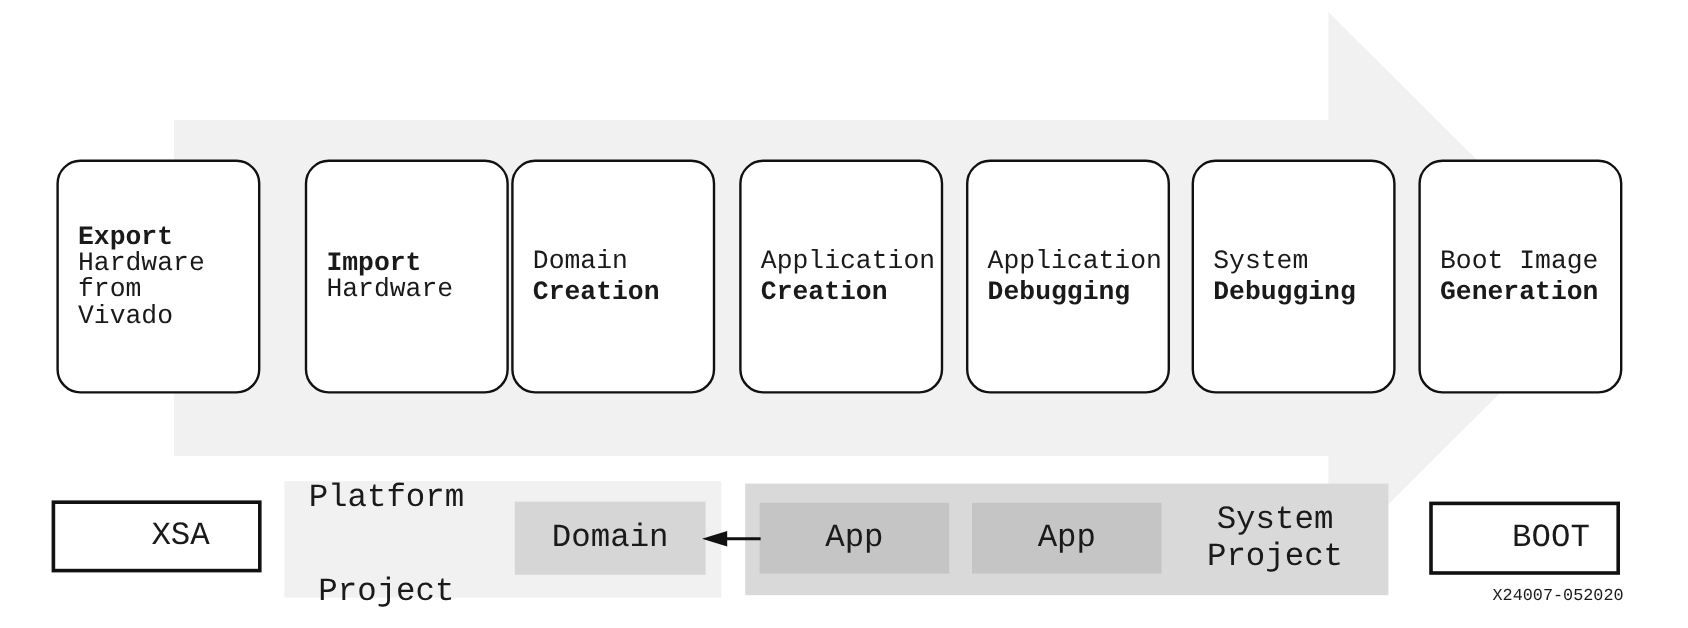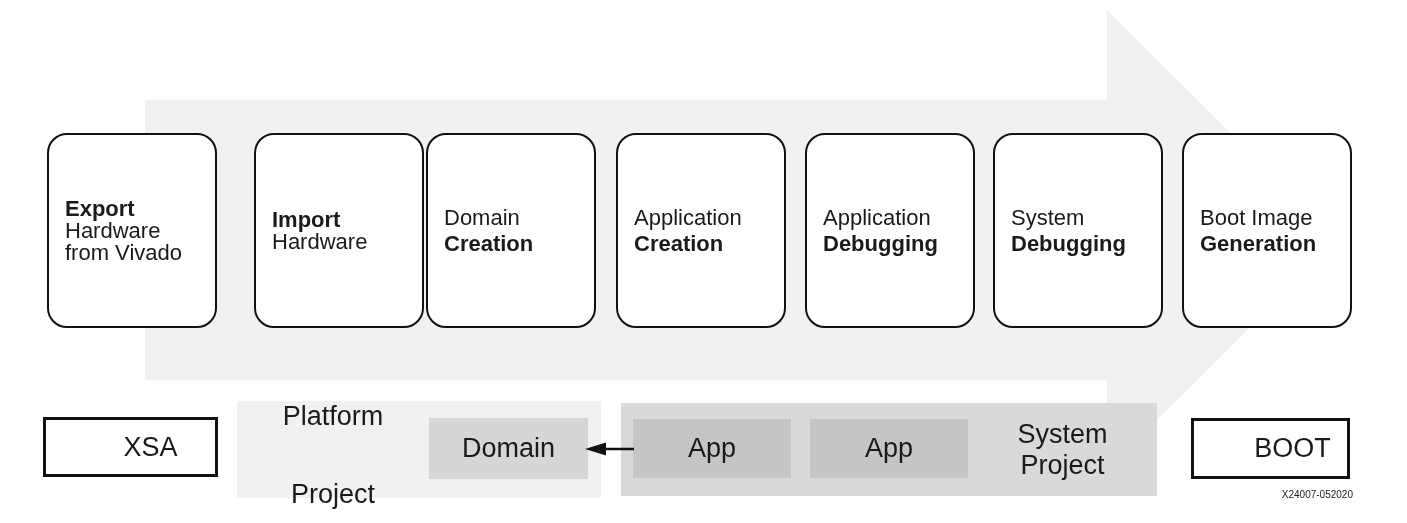--- a/index.html
+++ b/index.html
@@ -1,21 +1,21 @@
 <!DOCTYPE html>
 <html><head>
 <meta charset="utf-8">
 <style>
   html, body { margin: 0; padding: 0; background: #ffffff; }
   .canvas {
     position: relative;
     width: 1407px;
     height: 523px;
     background: #ffffff;
-    font-family: Liberation Sans, sans-serif;
+    font-family: Liberation Mono, monospace;
     color: #1a1a1a;
     overflow: hidden;
   }
 
   
   .flow-arrow-svg { position: absolute; left: 0; top: 0; width: 1407px; height: 523px; }
 
   
   .step {
     position: absolute;
@@ -71,21 +71,21 @@
     z-index: 2;
   }
   .connector { position: absolute; z-index: 4; }
 
   .figure-number {
     position: absolute;
     left: 1200px;
     top: 489px;
     width: 153px;
     text-align: right;
-    font-size: 10px;
+    font-size: 14px;
     z-index: 3;
   }
 </style>
 </head>
 <body>
 
 <div class="canvas">
 
   <svg class="flow-arrow-svg" viewBox="0 0 1407 523" xmlns="http://www.w3.org/2000/svg">
     <polygon points="145,100 1107,100 1107,10 1338,240 1107,470 1107,380 145,380" fill="#f1f1f1"></polygon>
@@ -121,21 +121,21 @@
   </div>
   <div class="step two-line" style="left:1182px;">
     <span>Boot Image</span>
     <span class="b">Generation</span>
   </div>
 
   <div class="artifact-box" style="left:43px; top:417px; width:175px; height:60px;padding-left:40px;">
     <span>XSA</span>
   </div>
 
-  <div class="panel-label" style="left:237px; top:401px; width:192px; height:108px;gap:47px;">
+  <div class="panel-label" style="left:226px; top:401px; width:192px; height:108px;gap:47px;">
     <span>Platform</span>
     <span>Project</span>
   </div>
 
   <div class="inner-box" style="left:429px; top:418px; width:159px; height:61px; background:#d6d6d6;">
     <span>Domain</span>
   </div>
 
   <svg class="connector" style="left:585px; top:441px;" width="49" height="16" viewBox="0 0 49 16" xmlns="http://www.w3.org/2000/svg">
     <polygon points="0,8 21,1.5 21,14.5" fill="#111111"></polygon>

